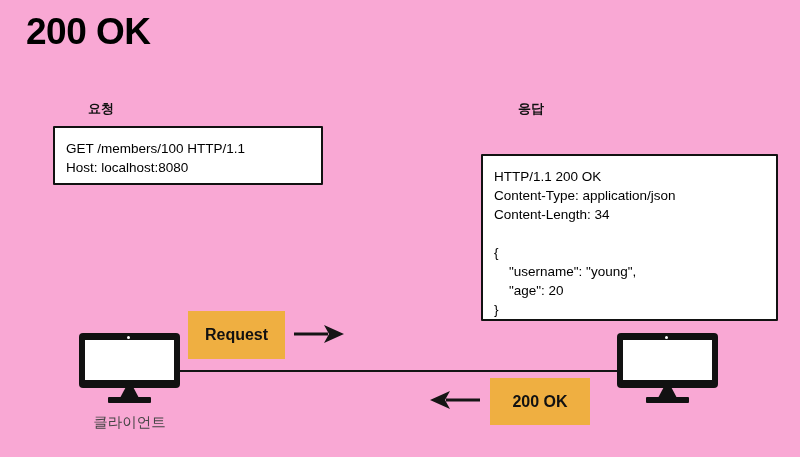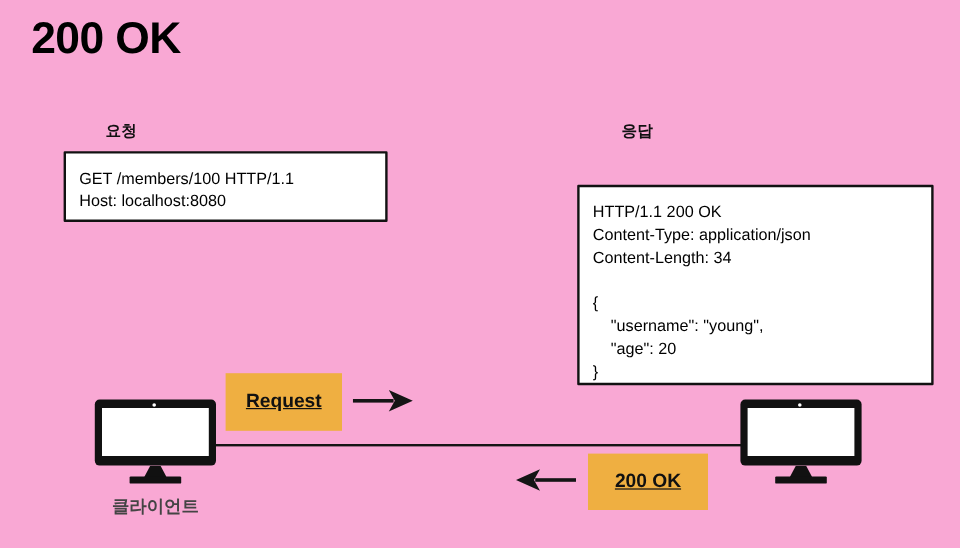--- a/index.html
+++ b/index.html
@@ -148,41 +148,40 @@
     height: 6px;
     background: #111111;
     border-radius: 1px;
   }
   .monitor-client { left: 79px; top: 333px; }
   .monitor-server { left: 617px; top: 333px; }
 
   .node-label {
     position: absolute;
     font-size: 14.5px;
-    font-weight: 700;
+    font-weight: 400;
     color: #444444;
     white-space: nowrap;
     text-align: center;
   }
   .label-client { left: 79px; top: 413px; width: 101px; }
   .label-server { left: 617px; top: 413px; width: 101px; }
 
   
   .badge {
     position: absolute;
     box-sizing: border-box;
     background: #EFAF41;
     display: flex;
     align-items: center;
     justify-content: center;
     font-size: 16px;
     font-weight: 600;
     color: #111111;
     white-space: nowrap;
-    text-decoration: underline;
   }
   .badge-request { left: 188px; top: 311px; width: 97px; height: 48px; }
   .badge-response { left: 490px; top: 378px; width: 100px; height: 47px; }
 
   
   .arrow {
     position: absolute;
     height: 22px;
   }
   .arrow-request { left: 294px; top: 323px; width: 52px; }

